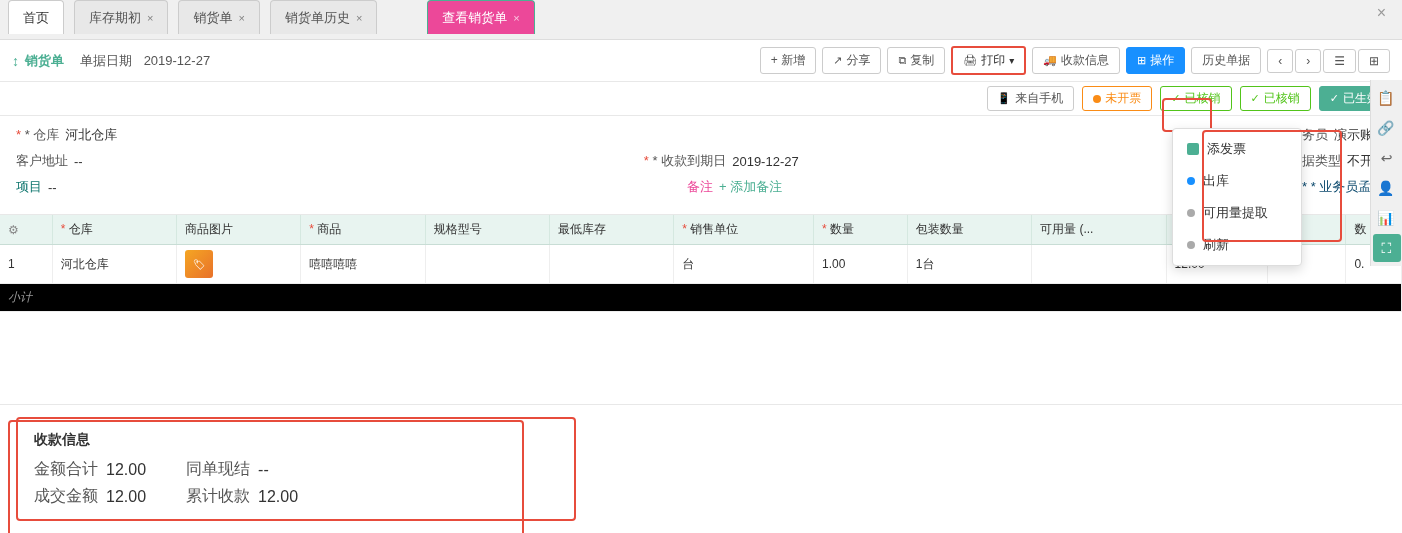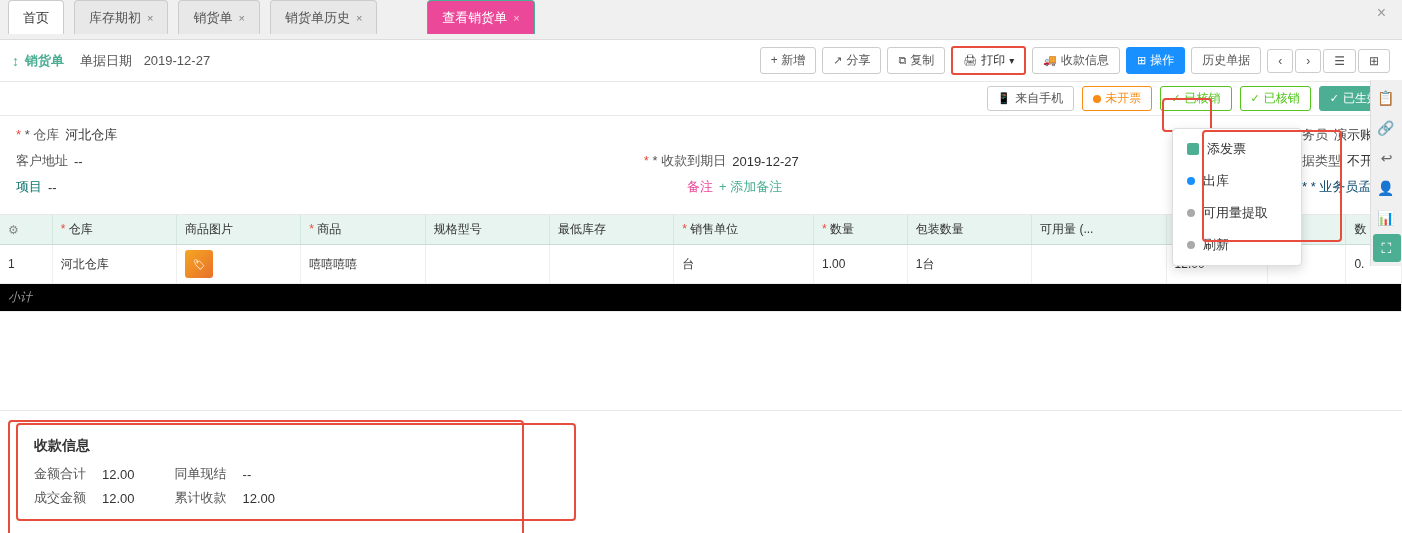--- a/index.html
+++ b/index.html
@@ -80,21 +80,21 @@
     .icon-gear { color: #888; }
 
     
     .bottom-section {
       padding: 12px 16px; background: #fff; border-top: 1px solid #e8e8e8;
     }
     .payment-info { border: 2px solid #e74c3c; border-radius: 4px; padding: 12px 16px; width: 560px; }
     .payment-title { font-weight: bold; font-size: 14px; margin-bottom: 10px; }
     .payment-rows { display: flex; gap: 40px; }
     .payment-col { display: flex; flex-direction: column; gap: 6px; }
-    .payment-row { display: flex; align-items: center; gap: 8px; font-size: 13px; }
+    .payment-row { display: flex; align-items: center; gap: 8px; font-size: 16px; }
     .payment-row .plabel { color: #555; min-width: 60px; }
     .payment-row .pvalue { color: #333; }
     .payment-row .pvalue.red { color: #e74c3c; }
 
     
     .right-sidebar {
       position: absolute; right: 0; top: 40px; width: 32px; background: #f0f0f0;
       border-left: 1px solid #ddd; display: flex; flex-direction: column; align-items: center;
       padding: 4px 0; gap: 2px;
     }

